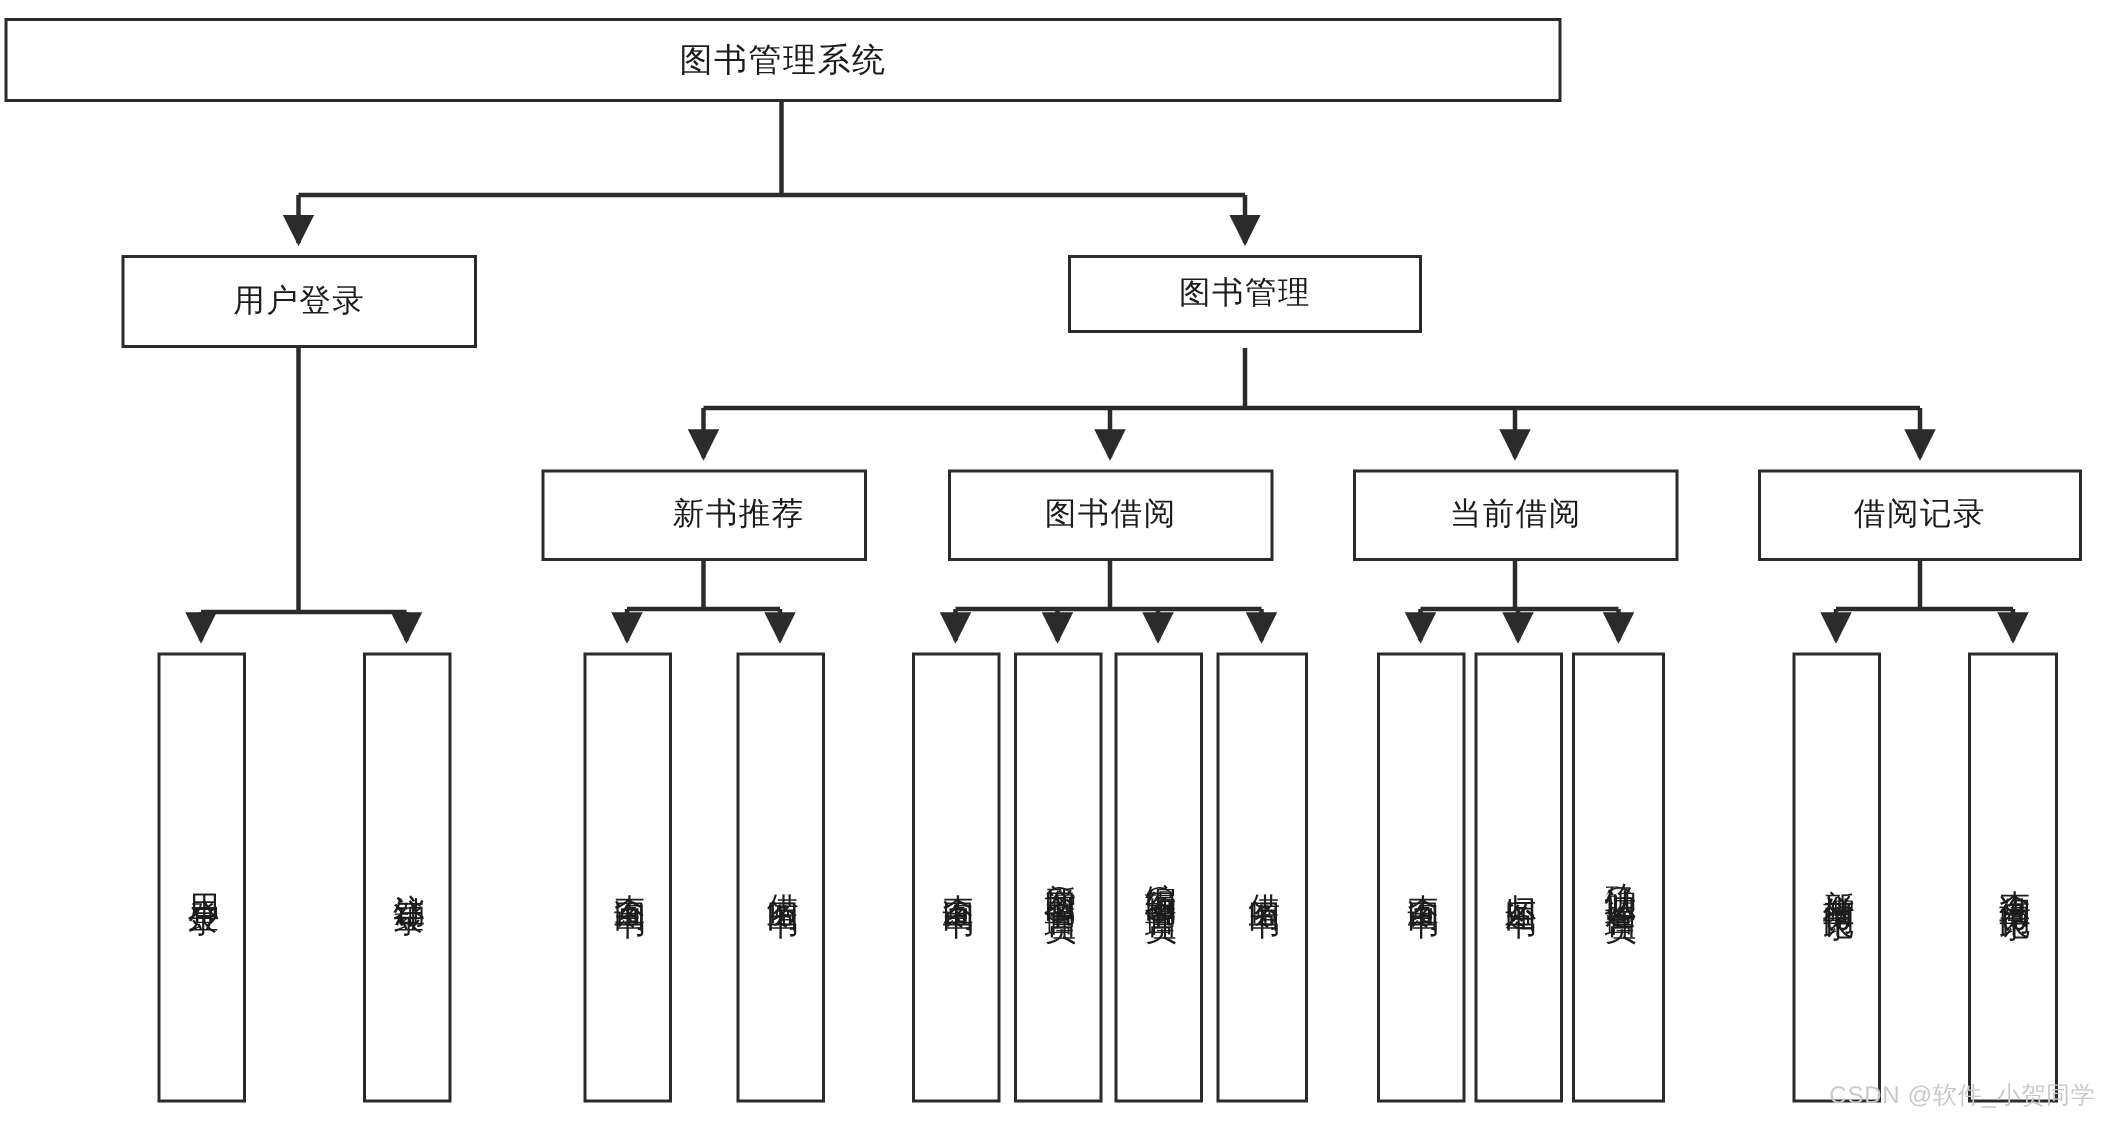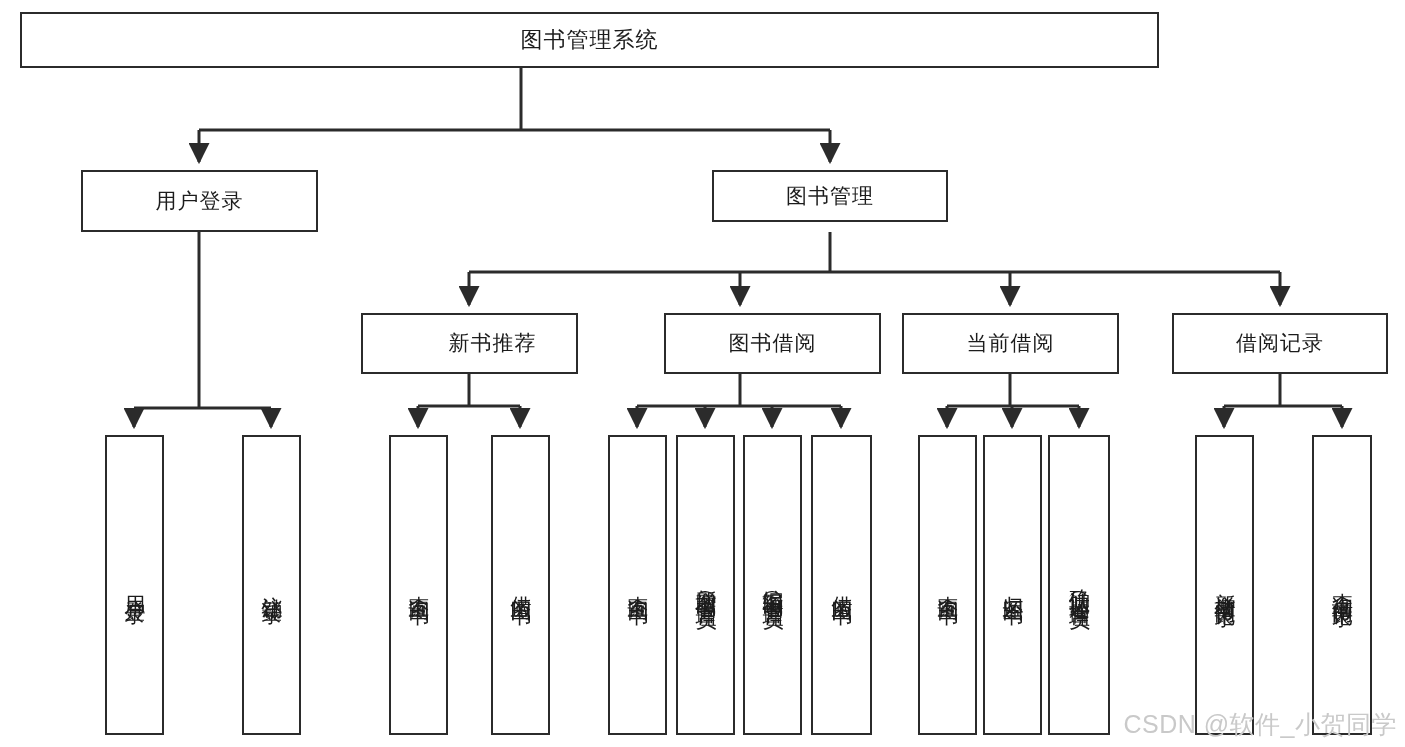--- a/index.html
+++ b/index.html
@@ -57,21 +57,21 @@
     white-space: normal;
     max-height: 100%;
   }
   .node.root {
     font-size: 22px;
   }
   .watermark {
     position: absolute;
     right: 8px;
     bottom: 6px;
-    font-size: 25px;
+    font-size: 16px;
     color: #c9c9c9;
     letter-spacing: 0.5px;
     white-space: nowrap;
     user-select: none;
   }
 </style>
 </head>
 <body>
 
 <div id="canvas">
@@ -119,37 +119,37 @@
       <path d="M 1012 406 L 1012 427" marker-end="url(#arrow)"></path>
       <path d="M 1079 406 L 1079 427" marker-end="url(#arrow)"></path>
 
       <path d="M 1280 374 L 1280 406"></path>
       <path d="M 1224 406 L 1342 406"></path>
       <path d="M 1224 406 L 1224 427" marker-end="url(#arrow)"></path>
       <path d="M 1342 406 L 1342 427" marker-end="url(#arrow)"></path>
     </g>
   </svg>
 
-  <div class="node horiz root" style="left:20px; top:12px; width:1139px; height:56px;font-family:Liberation Serif, serif;">
+  <div class="node horiz root" style="left:3px; top:12px; width:1038px; height:56px;font-family:Liberation Serif, serif;">
     <span class="label">图书管理系统</span>
   </div>
 
   <div class="node horiz" style="left:81px; top:170px; width:237px; height:62px;">
     <span class="label">用户登录</span>
   </div>
 
   <div class="node horiz" style="left:712px; top:170px; width:236px; height:52px;">
     <span class="label">图书管理</span>
   </div>
 
   <div class="node horiz" style="left:361px; top:313px; width:217px; height:61px;padding-left:46px;">
     <span class="label">新书推荐</span>
   </div>
 
-  <div class="node horiz" style="left:632px; top:313px; width:217px; height:61px;margin-left:32px;">
+  <div class="node horiz" style="left:632px; top:313px; width:217px; height:61px;">
     <span class="label">图书借阅</span>
   </div>
 
   <div class="node horiz" style="left:902px; top:313px; width:217px; height:61px;">
     <span class="label">当前借阅</span>
   </div>
 
   <div class="node horiz" style="left:1172px; top:313px; width:216px; height:61px;">
     <span class="label">借阅记录</span>
   </div>

